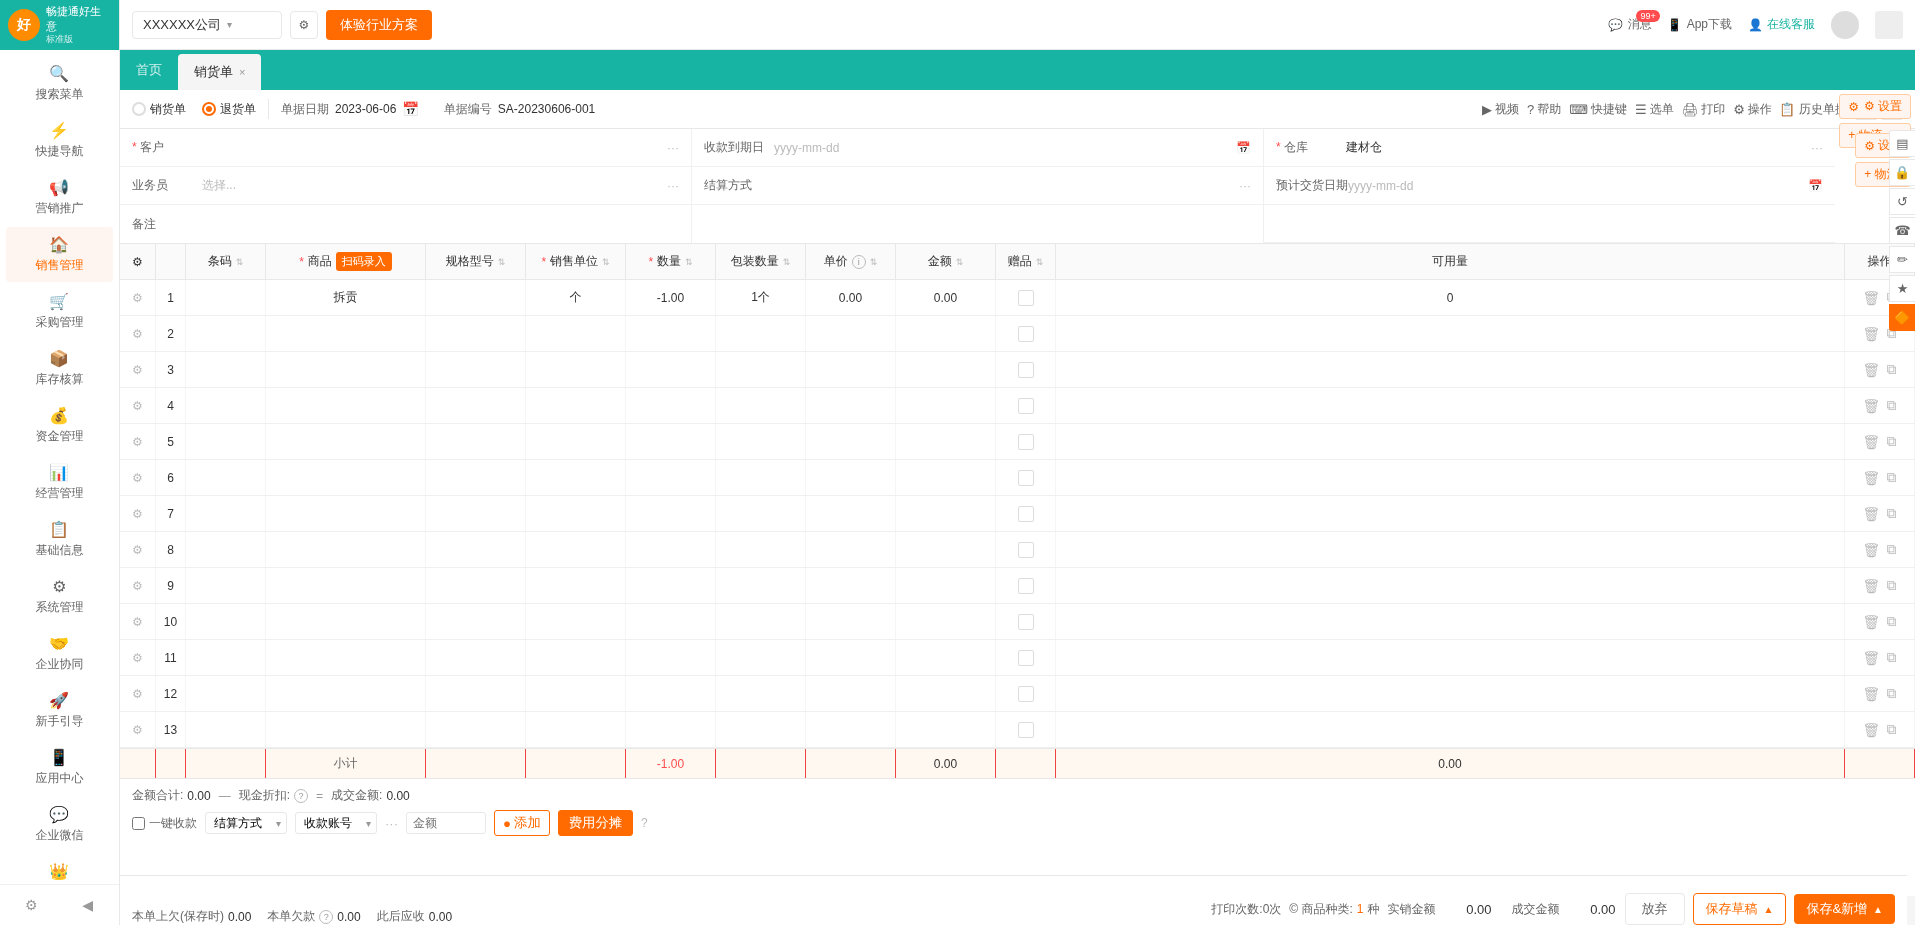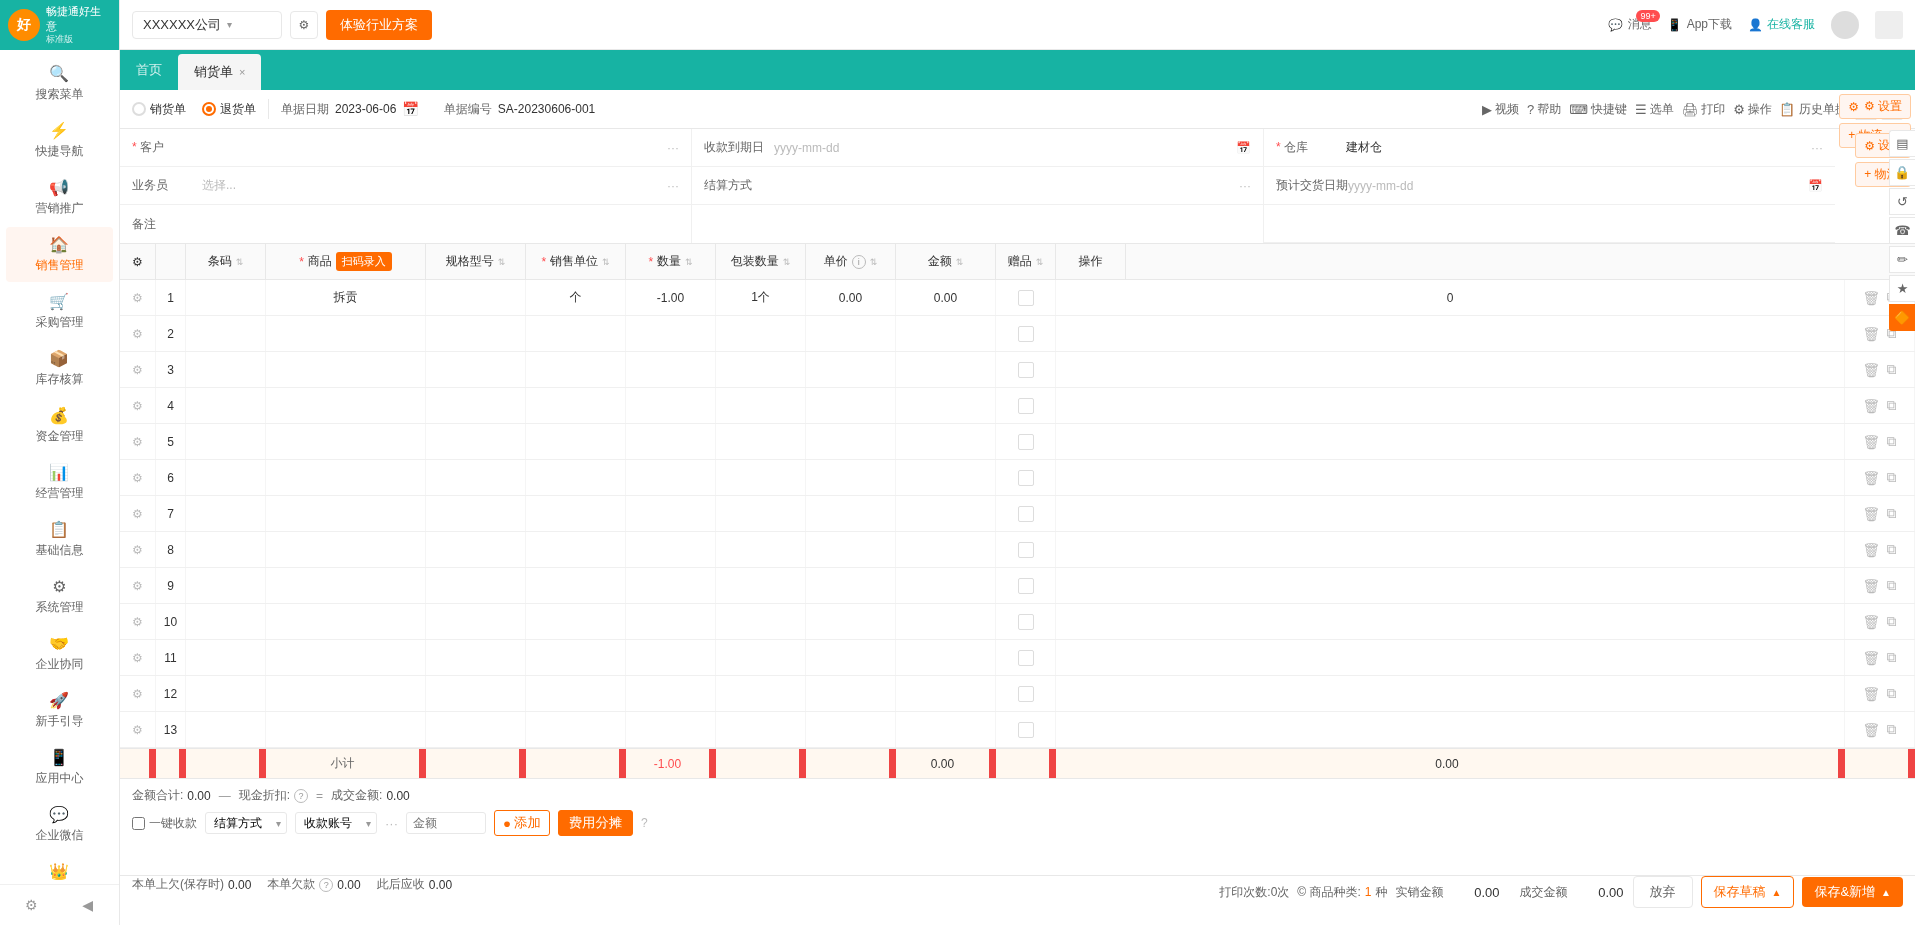--- a/index.html
+++ b/index.html
@@ -64,42 +64,42 @@
     .table-header-row { display: flex; background: #fafafa; border-top: 1px solid #e8e8e8; border-bottom: 1px solid #e8e8e8; }
     .table-header-row .th { padding: 8px 6px; color: #333; font-weight: 500; font-size: 12px; border-right: 1px solid #e8e8e8; display: flex; align-items: center; gap: 4px; white-space: nowrap; justify-content: center; }
     .sort-icon { color: #bbb; font-size: 9px; display: flex; flex-direction: column; }
     .scan-btn { background: #ff6b00; color: #fff; border: none; border-radius: 3px; padding: 2px 6px; font-size: 11px; cursor: pointer; }
     .table-body .table-row { display: flex; border-bottom: 1px solid #f0f0f0; min-height: 36px; }
     .table-body .table-row .td { padding: 6px; border-right: 1px solid #f5f5f5; display: flex; align-items: center; justify-content: center; font-size: 12px; color: #333; }
     .td.red { color: #ff4d4f; }
     .td.row-num { color: #999; font-size: 11px; }
     .checkbox-cell { width: 16px; height: 16px; border: 1px solid #ddd; border-radius: 2px; }
     .subtotal-row { display: flex; background: #fff8f0; border-top: 1px solid #e8e8e8; font-weight: 500; }
-    .subtotal-row .td { padding: 6px; border-right: 7px solid #ef4444; display: flex; align-items: center; justify-content: center; font-size: 12px; }
+    .subtotal-row .td { padding: 6px; border-right: 1px solid #ef4444; display: flex; align-items: center; justify-content: center; font-size: 12px; }
     .subtotal-label { color: #666; }
 
     
     .footer-form { padding: 8px 12px; background: #fff; border-top: 1px solid #e8e8e8; }
     .amount-row { display: flex; align-items: center; gap: 8px; flex-wrap: wrap; }
     .amount-field { display: flex; align-items: center; gap: 4px; }
     .amount-label { color: #666; }
     .amount-value { color: #333; font-weight: 500; }
     .minus-sign { color: #999; }
     .equals-sign { color: #999; }
     .info-icon { width: 14px; height: 14px; border-radius: 50%; border: 1px solid #bbb; display: flex; align-items: center; justify-content: center; font-size: 9px; color: #999; cursor: pointer; }
     .payment-row { display: flex; align-items: center; gap: 8px; margin-top: 6px; flex-wrap: wrap; }
     .checkbox-label { display: flex; align-items: center; gap: 4px; cursor: pointer; color: #666; }
     .payment-input { border: 1px solid #e8e8e8; border-radius: 3px; padding: 3px 6px; font-size: 12px; width: 80px; }
     .add-btn { background: #fff; border: 1px solid #ff6b00; color: #ff6b00; border-radius: 3px; padding: 3px 8px; cursor: pointer; display: flex; align-items: center; gap: 3px; }
     .fee-btn { background: #fff; border: 1px solid #ff6b00; color: #ff6b00; border-radius: 3px; padding: 3px 10px; cursor: pointer; }
     .fee-btn.active { background: #ff6b00; color: #fff; }
     .help-icon { color: #bbb; cursor: pointer; }
 
     
-    .bottom-bar { position: fixed; bottom: 0; left: 120px; right: 0; height: 50px; background: #fff; border-top: 1px solid #e8e8e8; display: flex; align-items: flex-start; padding: 0 12px; gap: 16px; z-index: 99; }
+    .bottom-bar { position: fixed; bottom: 0; left: 120px; right: 8px; height: 50px; background: #fff; border-top: 1px solid #e8e8e8; display: flex; align-items: flex-end; padding: 0 12px; gap: 16px; z-index: 99; }
     .bottom-info { display: flex; align-items: center; gap: 4px; color: #666; }
     .bottom-info .val { color: #333; font-weight: 500; }
     .bottom-info .info-circle { width: 14px; height: 14px; border-radius: 50%; border: 1px solid #bbb; display: flex; align-items: center; justify-content: center; font-size: 9px; color: #999; cursor: pointer; }
     .bottom-right { margin-left: auto; display: flex; align-items: center; gap: 8px; }
     .bottom-summary { display: flex; flex-direction: row; align-items: flex-end; gap: 20px; margin-right: 1px; }
     .summary-row { display: flex; align-items: center; gap: 6px; }
     .summary-label { color: #666; font-size: 12px; }
     .summary-value { color: #333; font-size: 13px; font-weight: 500; min-width: 50px; text-align: right; }
     .bottom-print { color: #666; font-size: 12px; display: flex; align-items: center; gap: 4px; }
     .bottom-product { display: flex; align-items: center; gap: 4px; color: #666; font-size: 12px; }
@@ -442,20 +442,23 @@
           <span class="sort-icon">⇅</span>
         </div>
         <div class="th col-amount">
           <span>金额</span>
           <span class="sort-icon">⇅</span>
         </div>
         <div class="th col-gift">
           <span>赠品</span>
           <span class="sort-icon">⇅</span>
         </div>
+        <div class="th col-available">
+          <span>可用量</span>
+        </div>
         <div class="th col-action">
           <span>操作</span>
         </div>
       </div>
 
       <div class="table-body">
 
         <div class="table-row">
           <div class="td col-settings" style="color:#bbb;">⚙</div>
           <div class="td row-num" style="width:30px;flex-shrink:0;">1</div>

